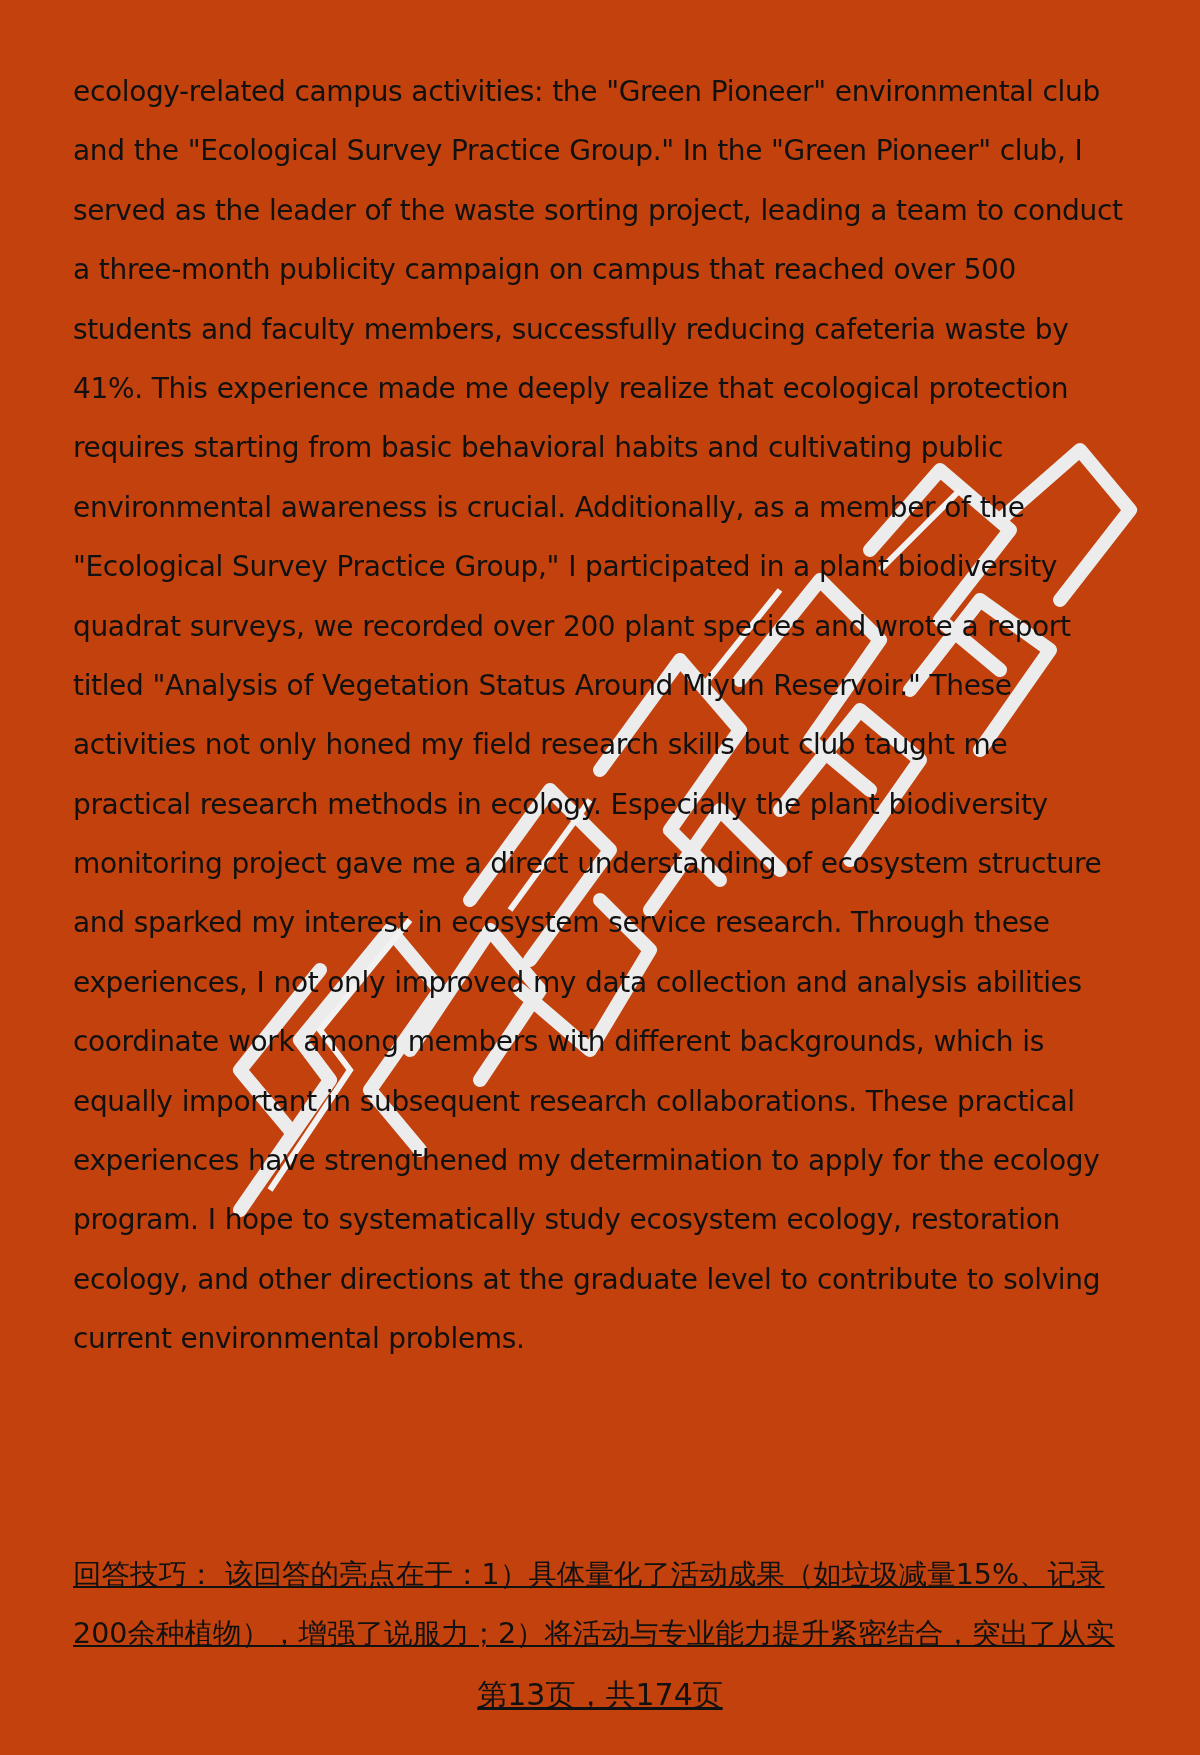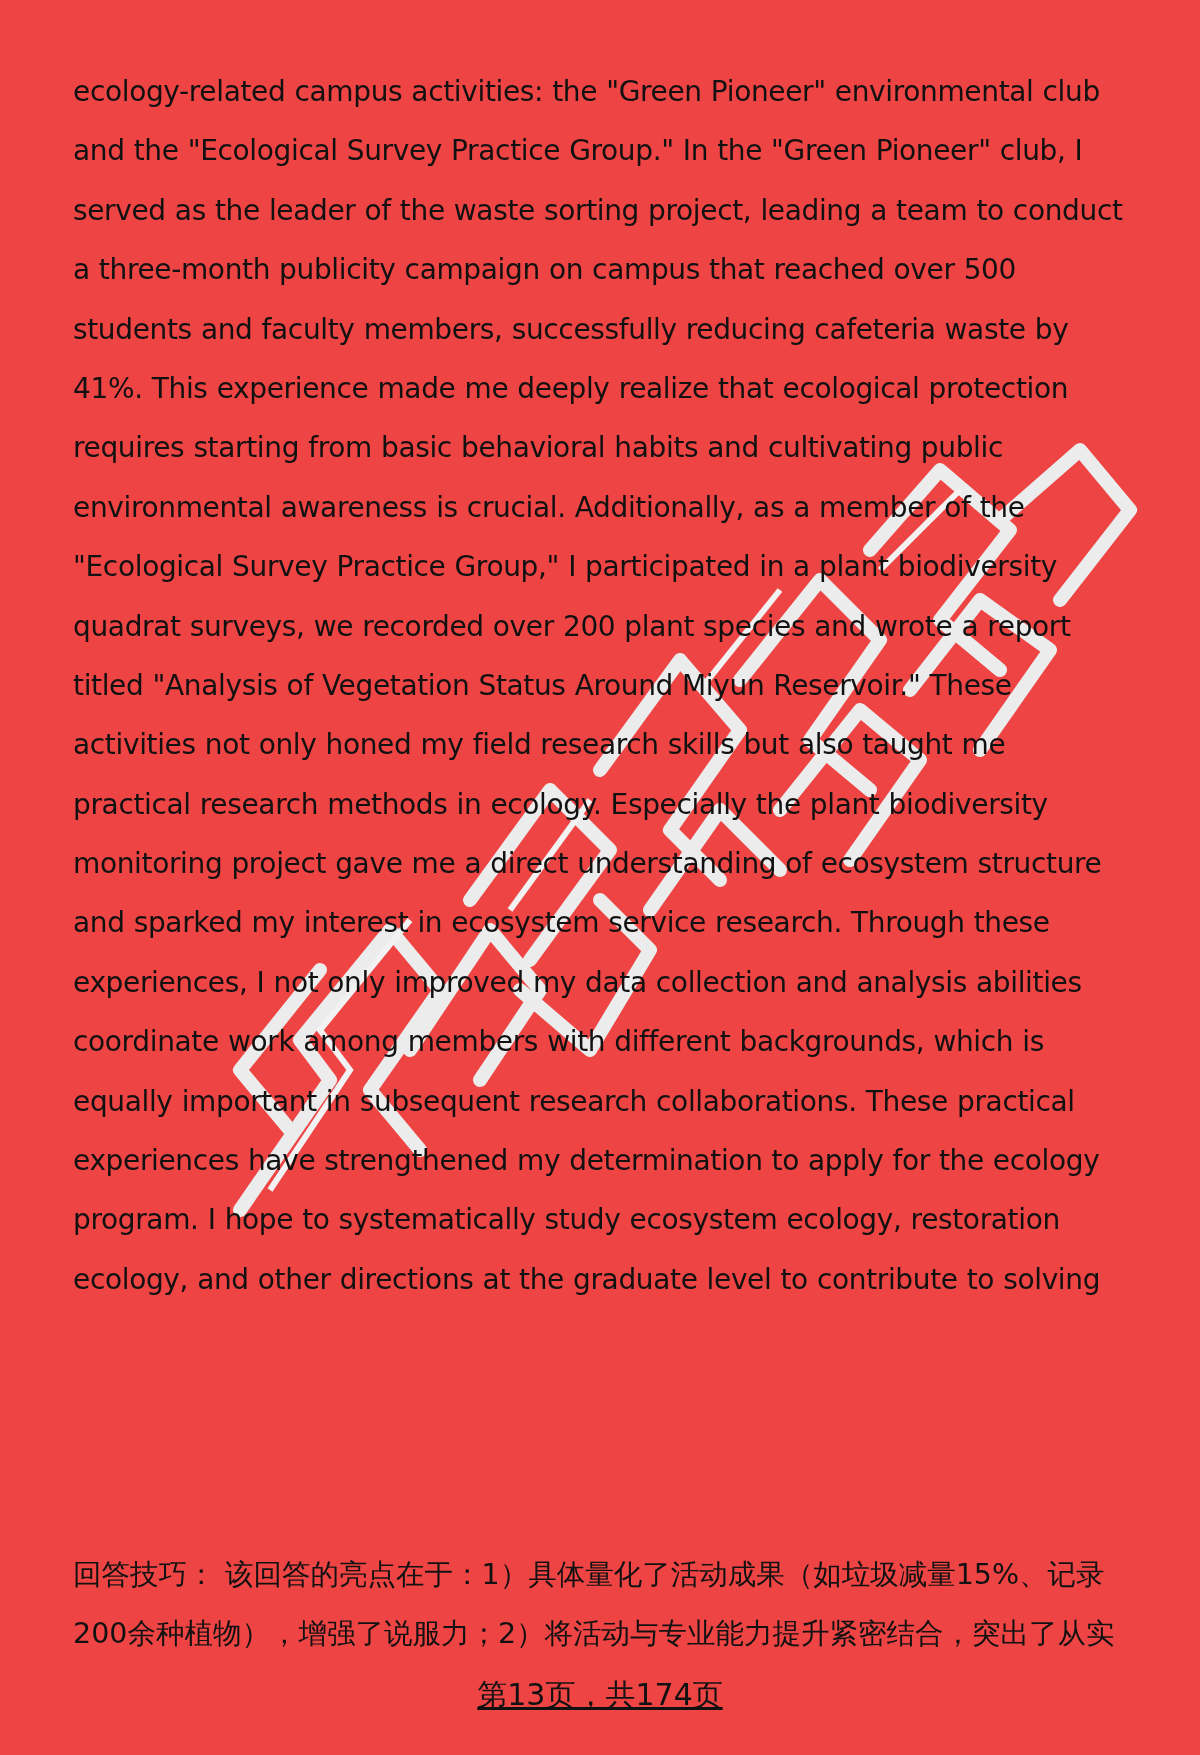--- a/index.html
+++ b/index.html
@@ -13,21 +13,21 @@
       position: relative;
       overflow: hidden;
       font-family: "DejaVu Sans", "Liberation Sans", sans-serif;
       color: #111111;
     }
     .page {
       position: absolute;
       left: 0; top: 0;
       width: 1200px;
       height: 1755px;
-      background: #ef4444;
+      background: #c2410c;
     }
     .watermark {
       position: absolute;
       left: 180px;
       top: 430px;
       width: 980px;
       height: 820px;
       pointer-events: none;
       z-index: 0;
     }
@@ -45,20 +45,21 @@
       white-space: nowrap;
       letter-spacing: -0.35px;
       word-spacing: 0.5px;
     }
     .tips {
       position: absolute;
       left: 73px;
       top: 1545px;
       width: 1110px;
       z-index: 1;
+      text-decoration: underline;
     }
     .tips .line {
       font-size: 28.5px;
       letter-spacing: 0px;
     }
     .footer {
       position: absolute;
       left: 0;
       top: 1675px;
       width: 1200px;
@@ -104,30 +105,31 @@
     <div class="line">and the "Ecological Survey Practice Group." In the "Green Pioneer" club, I</div>
     <div class="line">served as the leader of the waste sorting project, leading a team to conduct</div>
     <div class="line">a three-month publicity campaign on campus that reached over 500</div>
     <div class="line">students and faculty members, successfully reducing cafeteria waste by</div>
     <div class="line">41%. This experience made me deeply realize that ecological protection</div>
     <div class="line">requires starting from basic behavioral habits and cultivating public</div>
     <div class="line">environmental awareness is crucial. Additionally, as a member of the</div>
     <div class="line">"Ecological Survey Practice Group," I participated in a plant biodiversity</div>
     <div class="line">quadrat surveys, we recorded over 200 plant species and wrote a report</div>
     <div class="line">titled "Analysis of Vegetation Status Around Miyun Reservoir." These</div>
-    <div class="line">activities not only honed my field research skills but also taught me</div>
+    <div class="line">activities not only honed my field research skills but club taught me</div>
     <div class="line">practical research methods in ecology. Especially the plant biodiversity</div>
     <div class="line">monitoring project gave me a direct understanding of ecosystem structure</div>
     <div class="line">and sparked my interest in ecosystem service research. Through these</div>
     <div class="line">experiences, I not only improved my data collection and analysis abilities</div>
     <div class="line">coordinate work among members with different backgrounds, which is</div>
     <div class="line">equally important in subsequent research collaborations. These practical</div>
     <div class="line">experiences have strengthened my determination to apply for the ecology</div>
     <div class="line">program. I hope to systematically study ecosystem ecology, restoration</div>
     <div class="line">ecology, and other directions at the graduate level to contribute to solving</div>
+    <div class="line">current environmental problems.</div>
   </div>
 
   <div class="tips">
     <div class="line">回答技巧： 该回答的亮点在于：1）具体量化了活动成果（如垃圾减量15%、记录</div>
     <div class="line">200余种植物），增强了说服力；2）将活动与专业能力提升紧密结合，突出了从实</div>
   </div>
 
   <div class="footer">第13页，共174页</div>
 
 </div>

